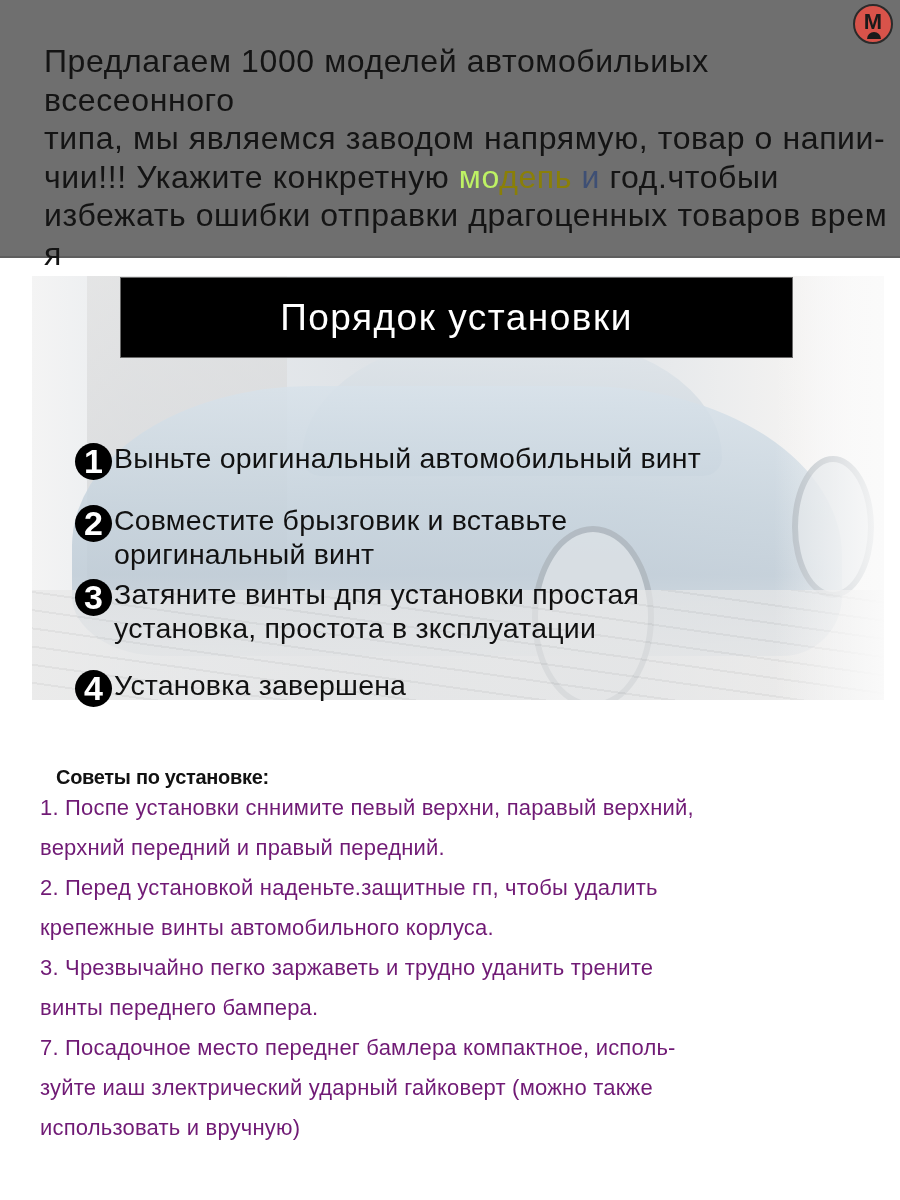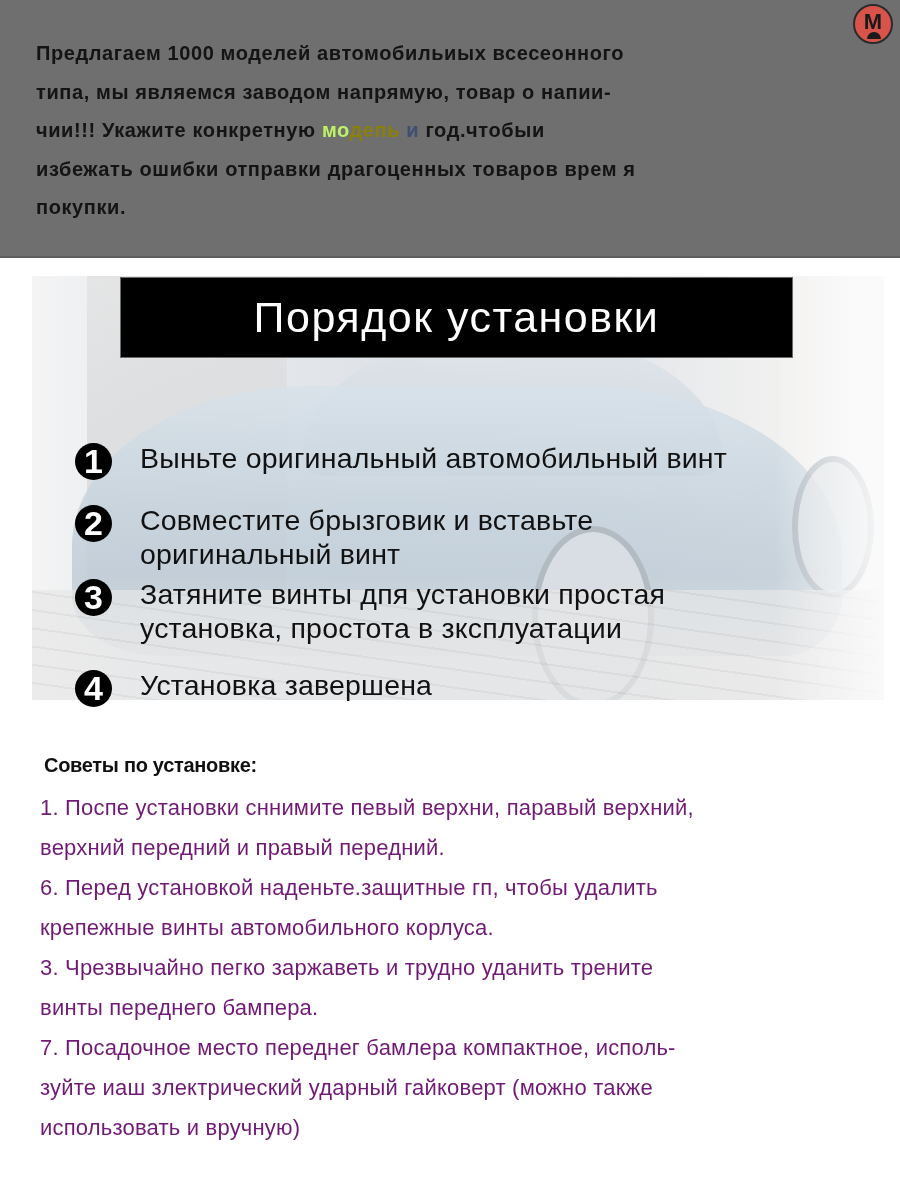--- a/index.html
+++ b/index.html
@@ -9,24 +9,23 @@
       font-family: "Liberation Sans", sans-serif;
       position: relative;
     }
     .top-band {
       position: absolute; left: 0; top: 0; width: 900px; height: 256px;
       background: #6f6f6f;
       border-bottom: 2px solid #5e5e5e;
     }
     .intro-text {
       position: absolute; left: 28px; top: 26px; width: 850px;
-      font-size: 20px; line-height: 38.5px; color: #141414;
+      font-size: 32px; line-height: 38.5px; color: #141414;
       letter-spacing: 0.6px;
-      margin: 8px;
-      font-weight: bold;
+      margin: 16px;
     }
     .intro-text .hl-yellow { color: #8a7f08; }
     .intro-text .hl-blue { color: #3e4f74; }
     .logo {
       position: absolute; left: 853px; top: 4px; width: 40px; height: 40px;
       border-radius: 50%; background: #d8534a;
       border: 2px solid #2b2b2b; box-sizing: border-box;
       display: flex; align-items: center; justify-content: center;
       overflow: hidden;
     }
@@ -80,43 +79,43 @@
     }
 
     .title-box {
       position: absolute; left: 120px; top: 277px; width: 673px; height: 81px;
       background: #000000;
       border: 1px solid #6a6a6a; box-sizing: border-box;
       display: flex; align-items: center; justify-content: center;
     }
     .title-box h1 {
       margin: 4px; color: #ffffff; font-weight: normal;
-      font-size: 43px; letter-spacing: 1.5px;
+      font-size: 37px; letter-spacing: 1.5px;
       font-family: "Liberation Sans", sans-serif;
     }
 
     .step {
       position: absolute; left: 75px; display: flex; align-items: flex-start;
     }
     .step .num {
       width: 37px; height: 37px; border-radius: 50%; background: #000;
       color: #fff; font-size: 34px; font-weight: bold; line-height: 37px;
       text-align: center; flex: 0 0 auto; margin-top: 2px;
     }
     .step .txt {
-      margin-left: 28px; font-size: 28.5px; line-height: 34px; color: #111;
+      margin-left: 2px; font-size: 28.5px; line-height: 34px; color: #111;
       letter-spacing: 0.2px;
     }
     .step1 { top: 441px; }
     .step2 { top: 503px; }
     .step3 { top: 577px; }
     .step4 { top: 668px; }
 
     .tips-title {
-      position: absolute; left: 40px; top: 750px; margin: 4px;
+      position: absolute; left: 40px; top: 750px; margin: 16px;
       font-size: 20px; font-weight: bold; color: #111;
       letter-spacing: -0.3px;
     }
     .tips-list {
       position: absolute; left: 40px; top: 788px; width: 840px;
       margin: 0; padding: 0; list-style: none;
     }
     .tips-list li {
       font-size: 22px; line-height: 40px; color: #701a75;
       letter-spacing: 0.2px;
@@ -180,20 +179,20 @@
   <div class="num">4</div>
   <div class="txt">
     <span>Установка завершена</span>
   </div>
 </div>
 
 <h2 class="tips-title">Советы по установке:</h2>
 <ul class="tips-list">
   <li>1. Поспе установки сннимите певый верхни, паравый  верхний,</li>
   <li>верхний передний и правый передний.</li>
-  <li>6. Перед установкой наденьте.защитные гп, чтобы удалить</li>
+  <li>2. Перед установкой наденьте.защитные гп, чтобы удалить</li>
   <li>крепежные винты автомобильного корлуса.</li>
   <li>3. Чрезвычайно пегко заржаветь и трудно уданить трените</li>
   <li>винты переднего бампера.</li>
   <li>7. Посадочное место переднег бамлера компактное, исполь-</li>
   <li>зуйте иаш злектрический ударный гайковерт (можно также</li>
   <li>использовать и вручную)</li>
 </ul>
 
 </body></html>

